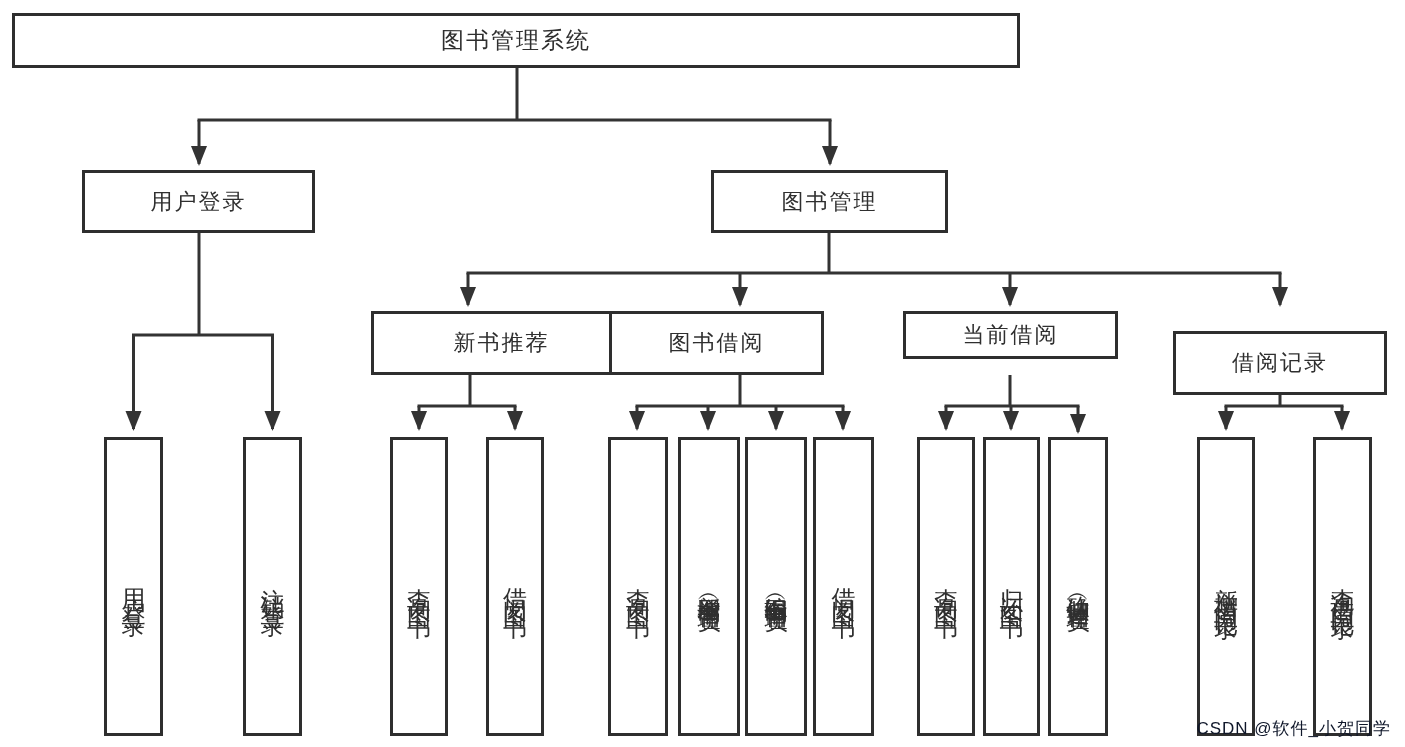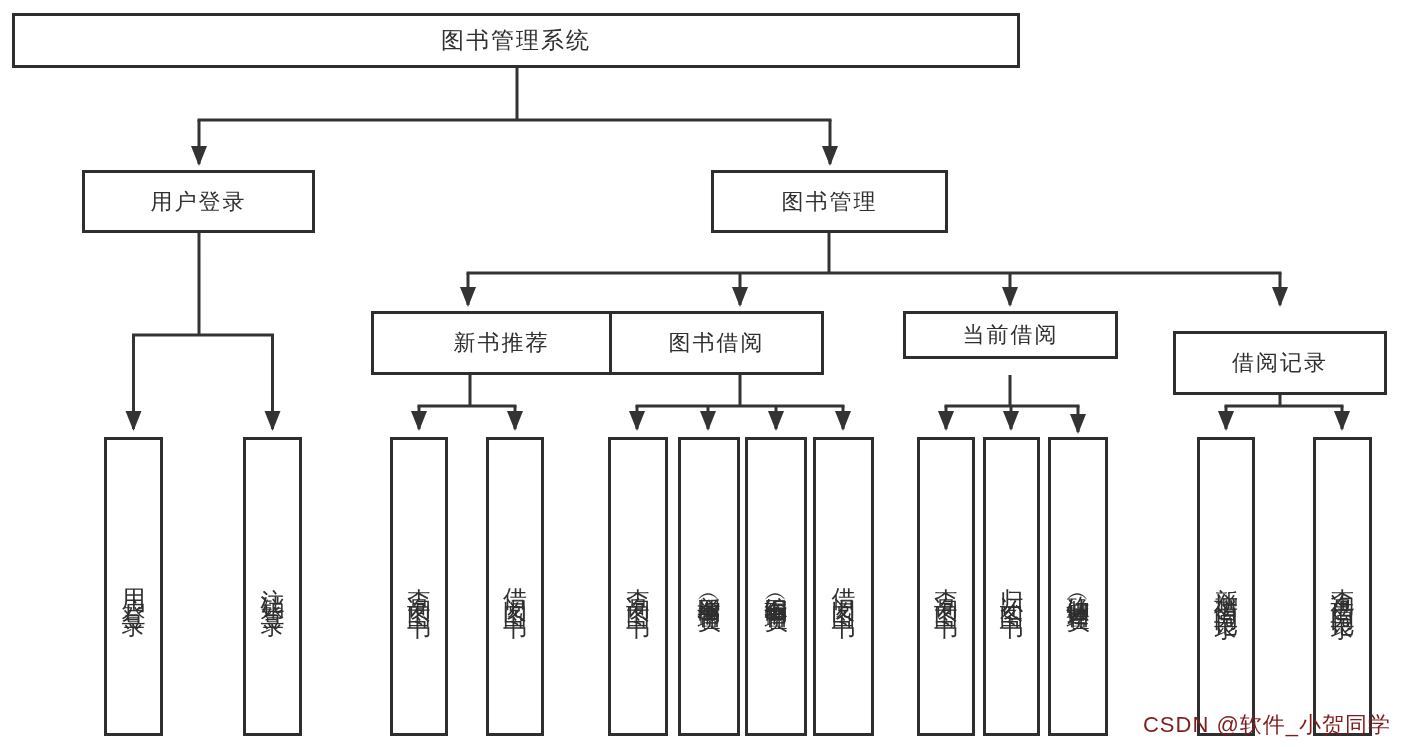--- a/index.html
+++ b/index.html
@@ -43,21 +43,21 @@
   .lf7{left:745px;width:62px;}
   .lf8{left:813px;width:61px;}
   .lf9{left:917px;width:58px;}
   .lf10{left:983px;width:57px;}
   .lf11{left:1048px;width:60px;}
   .lf12{left:1197px;width:58px;}
   .lf13{left:1313px;width:59px;}
 
   .watermark{
     position:absolute;right:14px;bottom:7px;
-    font-size:22px;color:#7f1d1d;letter-spacing:1px;white-space:nowrap;
+    font-size:17px;color:#0f172a;letter-spacing:1px;white-space:nowrap;
   }
 </style>
 </head>
 <body>
 
 <div class="stage">
 
   <svg class="connectors" viewBox="0 0 1405 747" xmlns="http://www.w3.org/2000/svg">
     <defs>
       <marker id="arw" markerUnits="userSpaceOnUse" markerWidth="22" markerHeight="18" refX="18" refY="8" orient="auto">

